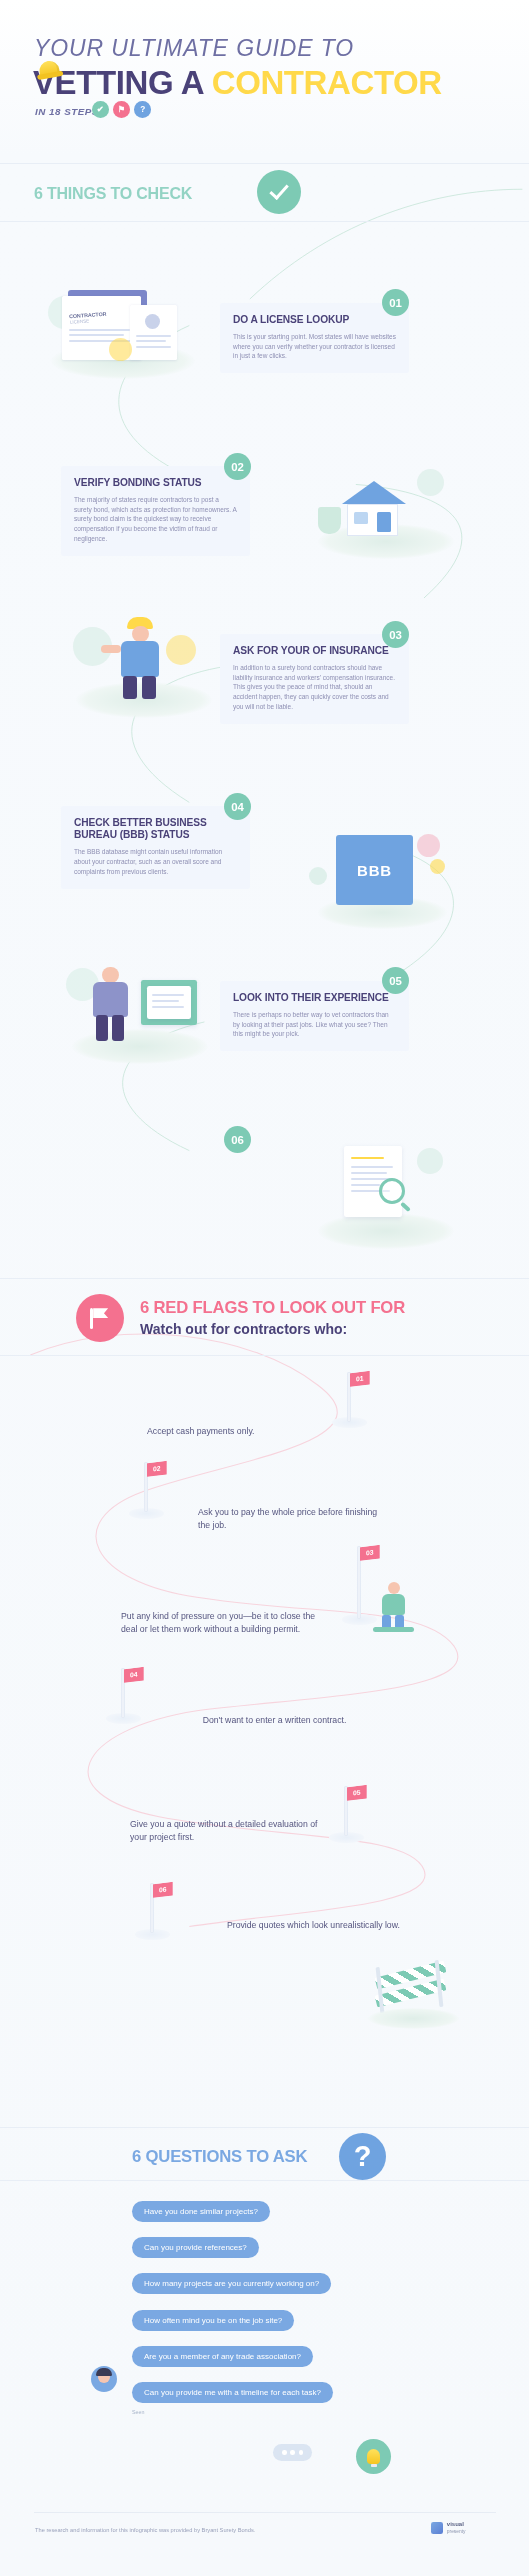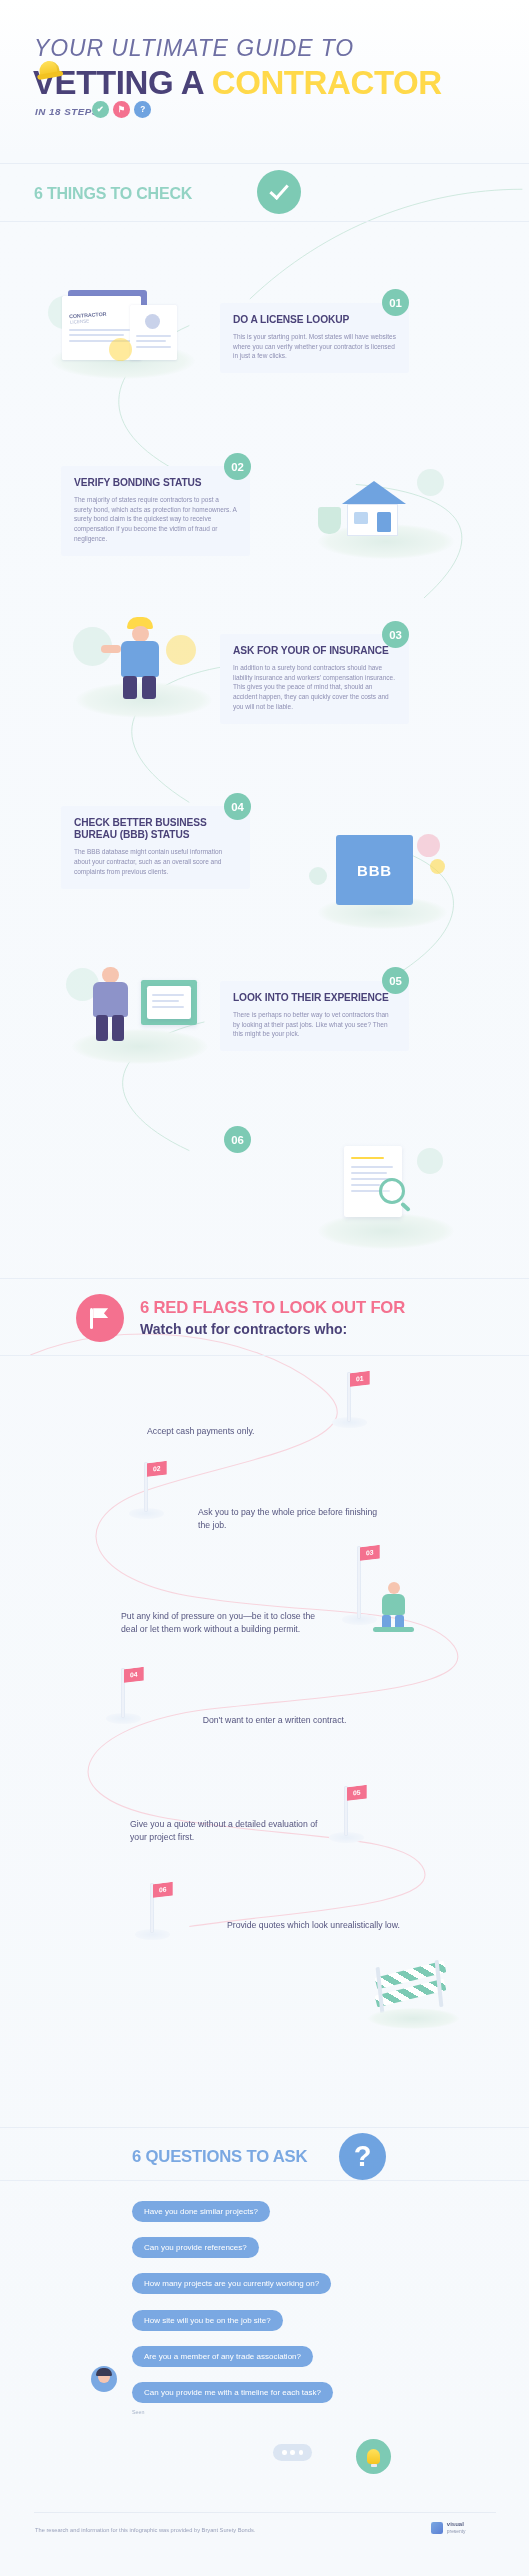--- a/index.html
+++ b/index.html
@@ -433,21 +433,21 @@
   <div class="sec-rule" style="top:2127px;"></div>
   <div class="sec-rule" style="top:2180px;"></div>
   <div class="sec-title" style="left:132px; top:2147px; color:#7aa8e2; font-size:16.7px;">6 QUESTIONS TO ASK</div>
   <div class="sec-badge badge-blue" style="left:339px; top:2133px; width:47px; height:47px;">
     <span class="q-mark">?</span>
   </div>
 
   <div class="bubble" style="left:132px; top:2201px;">Have you done similar projects?</div>
   <div class="bubble" style="left:132px; top:2237px;">Can you provide references?</div>
   <div class="bubble" style="left:132px; top:2273px;text-align:right;">How many projects are you currently working on?</div>
-  <div class="bubble" style="left:132px; top:2310px;">How site will you be on the job site?</div>
+  <div class="bubble" style="left:132px; top:2310px;">How often mind you be on the job site?</div>
   <div class="bubble" style="left:132px; top:2346px;">Are you a member of any trade association?</div>
   <div class="bubble" style="left:132px; top:2382px;">Can you provide me with a timeline for each task?</div>
 
   <div class="avatar-q" style="left:91px; top:2366px;"></div>
   <div class="seen" style="left:132px; top:2409px;">Seen</div>
 
   <div class="typing" style="left:273px; top:2444px;">
     <i></i>
       <i></i>
       <i></i>

